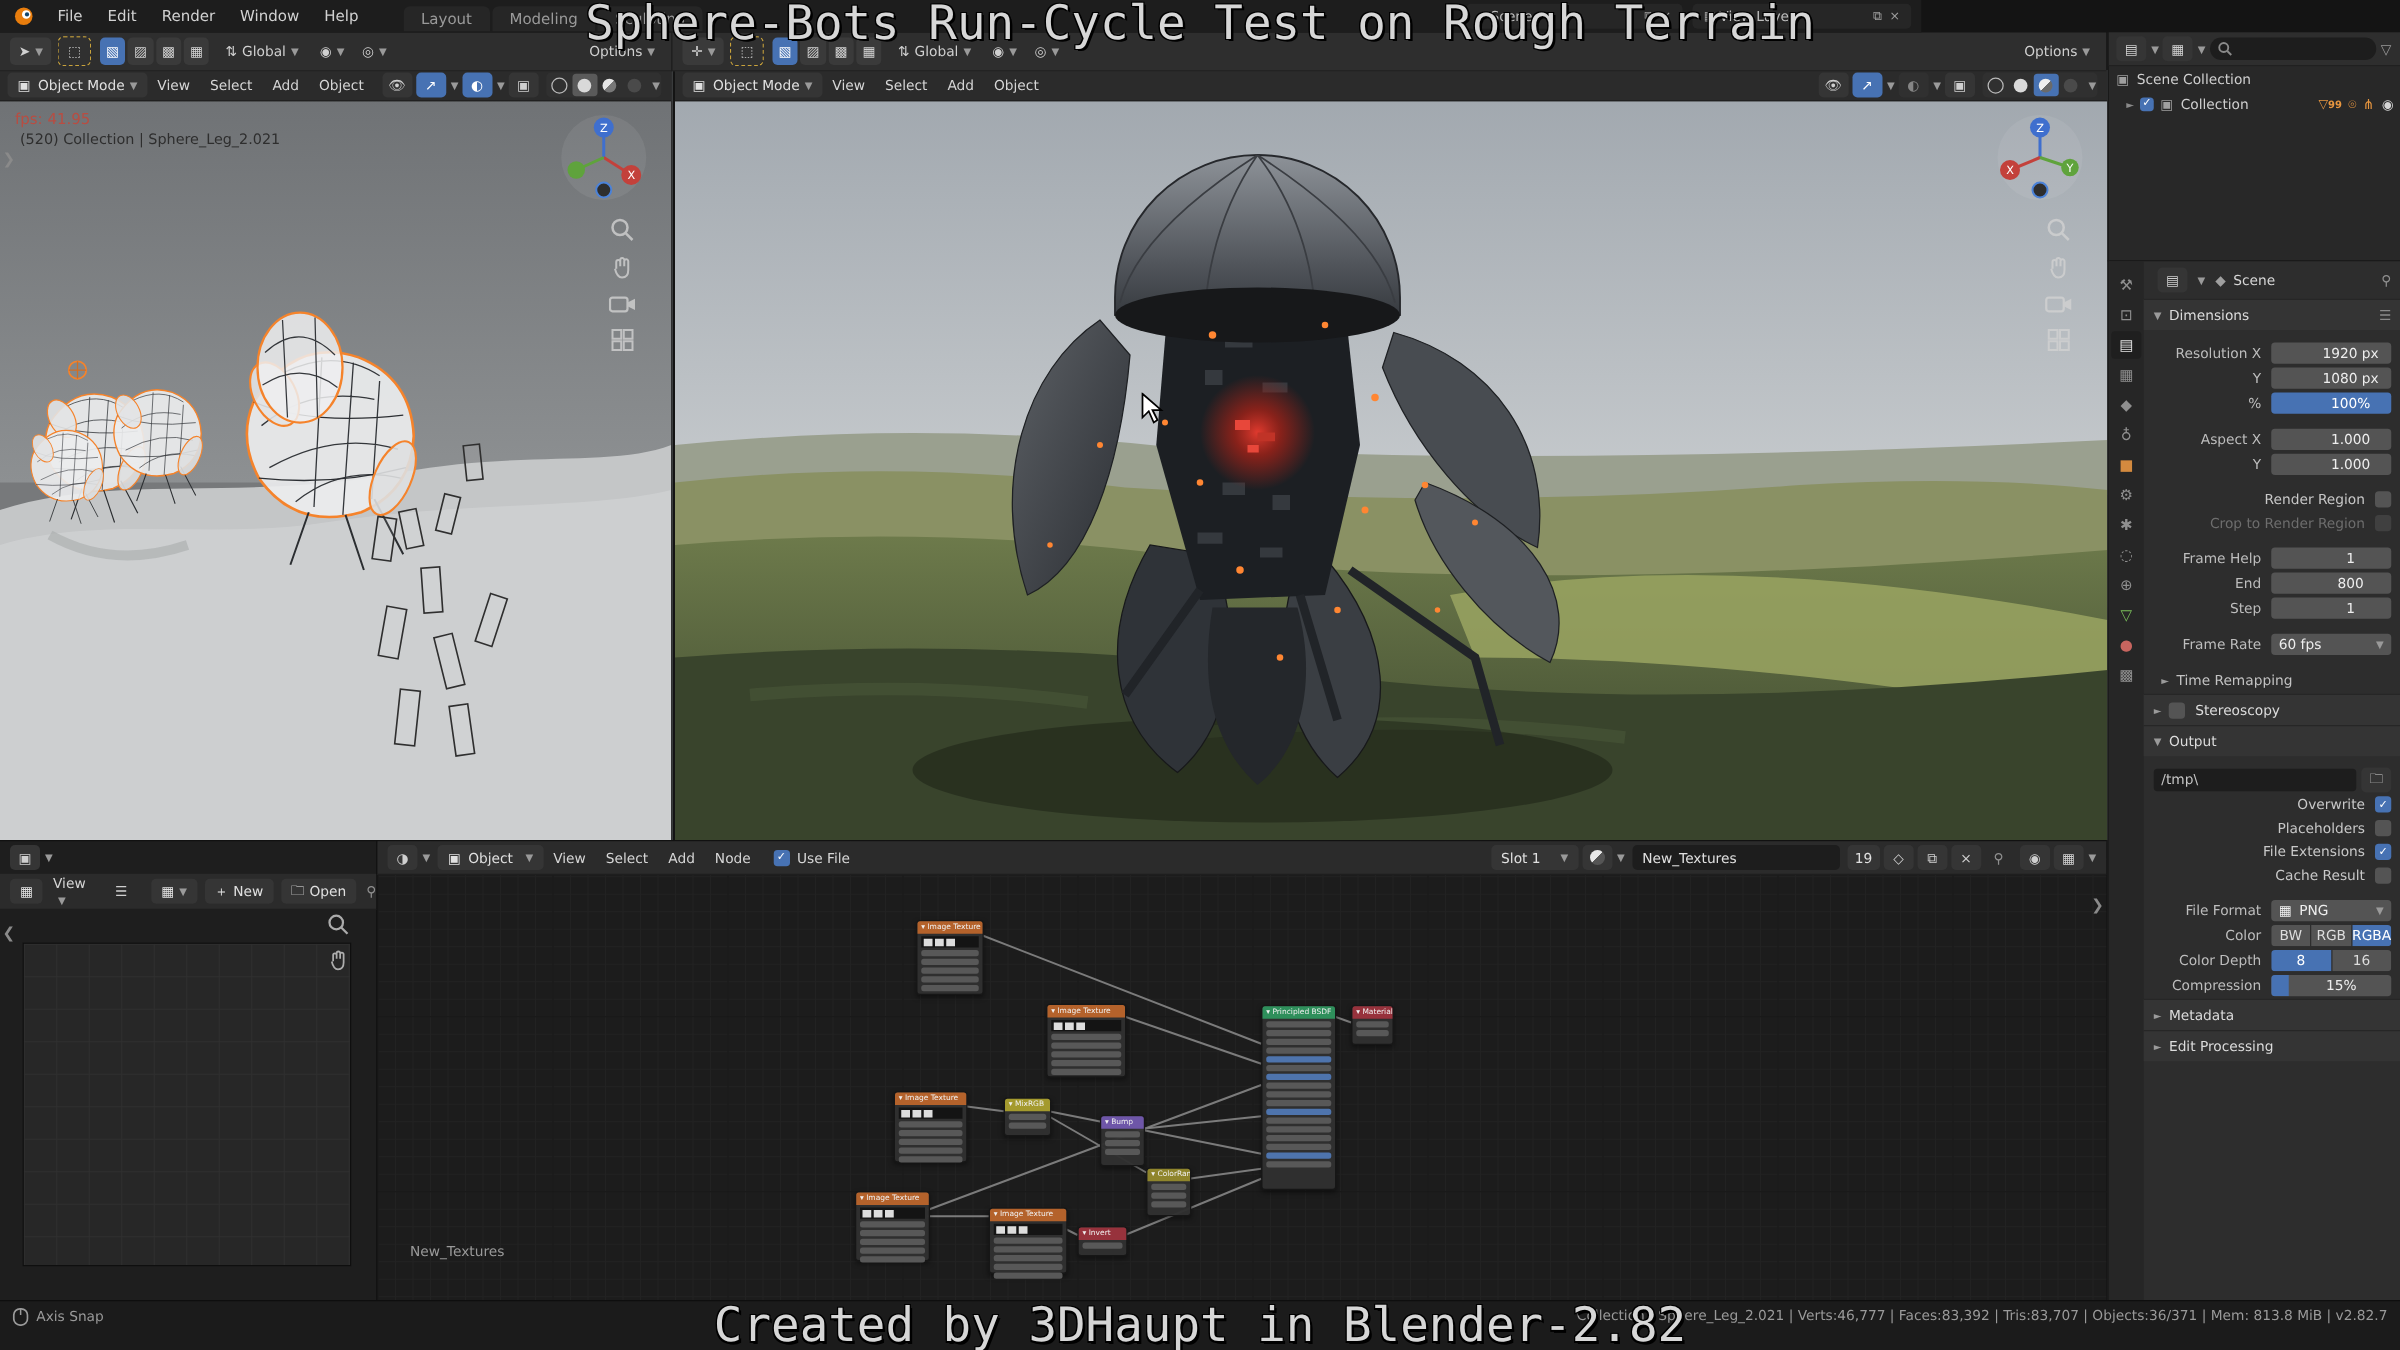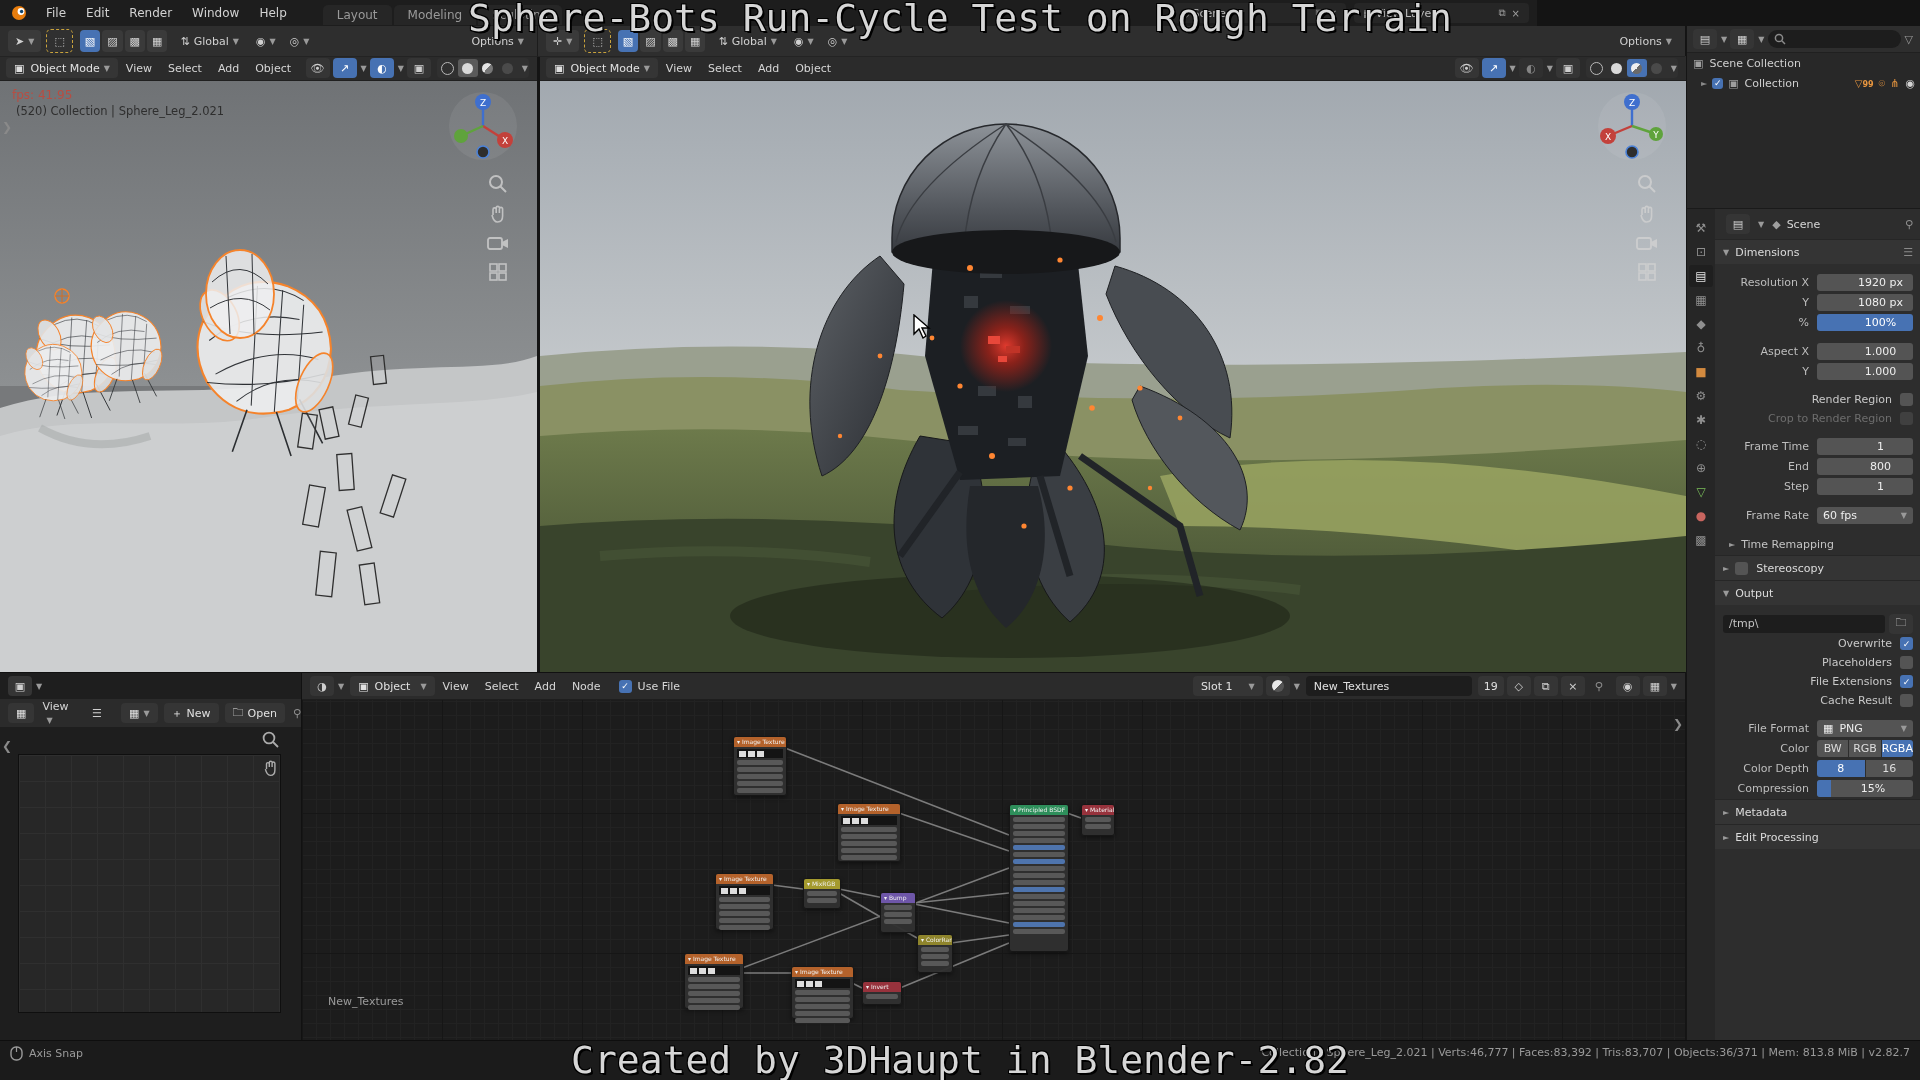--- a/index.html
+++ b/index.html
@@ -526,21 +526,21 @@
     <div class="cbrow">
         <span>Render Region</span>
         <span class="cb"></span>
       </div>
     <div class="cbrow">
         <span style="color:#6d6d6d">Crop to Render Region</span>
         <span class="cb" style="opacity:.5"></span>
       </div>
     <div class="pgap"></div>
     <div class="prow">
-        <div class="plabel">Frame Time</div>
+        <div class="plabel">Frame Help</div>
         <div class="pfield">1</div>
       </div>
     <div class="prow">
         <div class="plabel">End</div>
         <div class="pfield">800</div>
       </div>
     <div class="prow">
         <div class="plabel">Step</div>
         <div class="pfield">1</div>
       </div>

